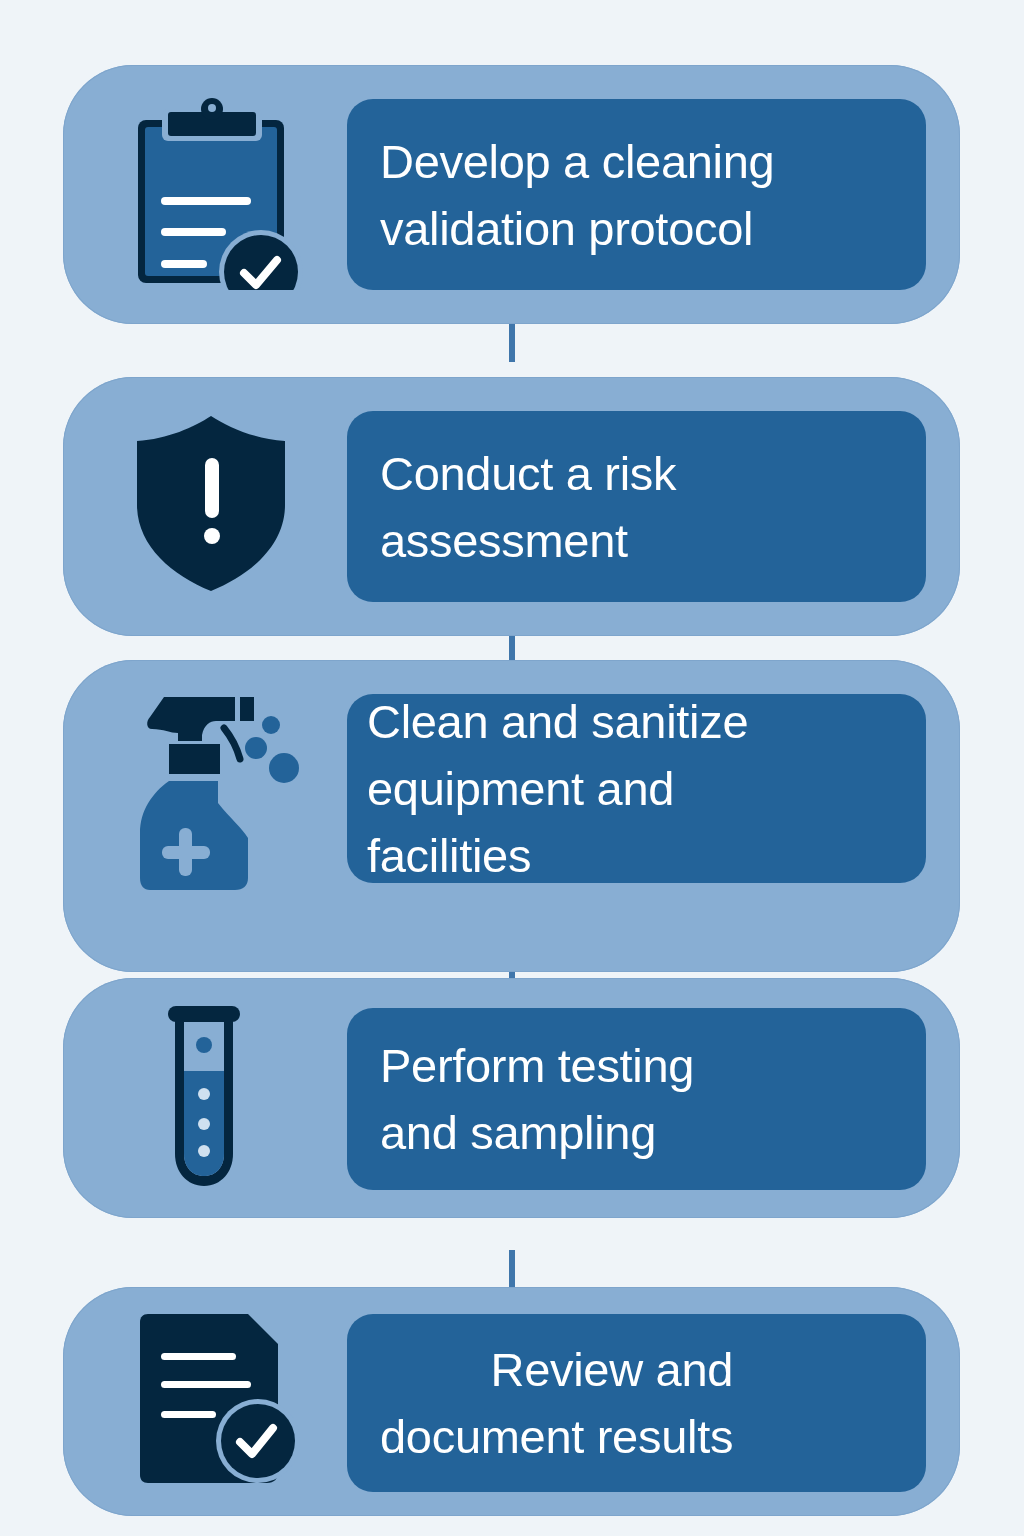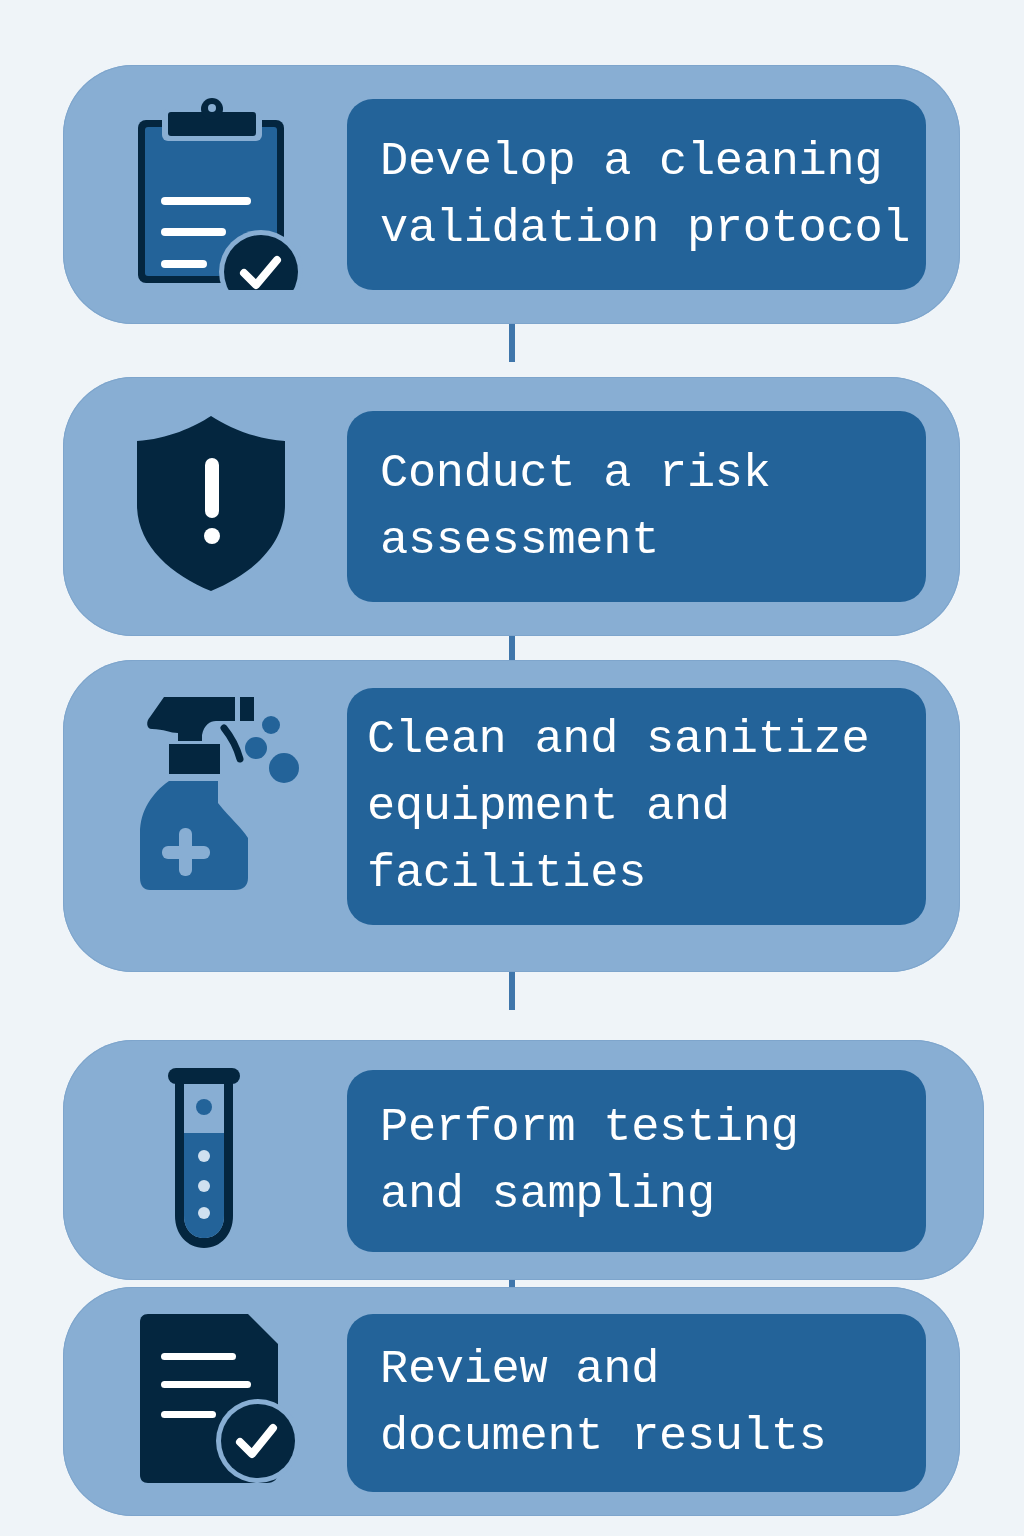--- a/index.html
+++ b/index.html
@@ -17,21 +17,21 @@
     box-shadow: 0 0 0 1px #7ea5cc inset;
   }
   .inner {
     position: absolute; left: 284px; width: 579px;
     background: #236399; border-radius: 26px;
     box-sizing: border-box; padding: 0 0 0 33px;
     display: flex; align-items: center;
   }
   .inner span {
     color: #ffffff; font-size: 47px; line-height: 67px;
-    letter-spacing: -0.3px; white-space: pre-line; font-family: Liberation Mono, monospace;
+    letter-spacing: -0.3px; white-space: pre-line;
   }
   .icon { position: absolute; }
   .icon svg { display: block; }
 </style>
 </head>
 <body>
 
 <div class="connector" style="top:324px;height:38px;"></div>
 <div class="connector" style="top:621px;height:39px;"></div>
 <div class="connector" style="top:972px;height:38px;"></div>
@@ -86,47 +86,47 @@
 
       <path d="M29 88 L78 88 L78 110 C90 125 102 135 108 145 L108 185 C108 193 103 197 95 197 L10 197 C4 197 0 193 0 185 L0 140 C0 118 12 100 29 88 Z" fill="#236399"></path>
       <rect x="22" y="153" width="48" height="13" rx="6" fill="#88aed3"></rect>
       <rect x="39" y="135" width="13" height="48" rx="6" fill="#88aed3"></rect>
 
       <circle cx="131" cy="32" r="9" fill="#236399"></circle>
       <circle cx="116" cy="55" r="11" fill="#236399"></circle>
       <circle cx="144" cy="75" r="15" fill="#236399"></circle>
     </svg>
   </div>
-  <div class="inner" style="top:28px;height:237px;padding-left:20px;">
+  <div class="inner" style="top:34px;height:189px;padding-left:20px;">
     <span>Clean and sanitize
 equipment and
 facilities</span>
   </div>
 </div>
 
-<div class="card" style="top:1040px;height:240px;padding-left:24px;">
+<div class="card" style="top:978px;height:240px;">
   <div class="icon" style="left:104px;top:26px;">
     <svg width="76" height="186" viewBox="0 0 76 186">
       <rect x="1" y="2" width="72" height="16" rx="8" fill="#04263f"></rect>
       <path d="M8 12 L8 150 C8 168 20 182 37 182 C54 182 66 168 66 150 L66 12 Z" fill="#04263f"></path>
       <path d="M17 18 L57 18 L57 150 C57 163 49 172 37 172 C25 172 17 163 17 150 Z" fill="#88aed3"></path>
       <path d="M17 67 L57 67 L57 150 C57 163 49 172 37 172 C25 172 17 163 17 150 Z" fill="#236399"></path>
       <circle cx="37" cy="41" r="8" fill="#236399"></circle>
       <circle cx="37" cy="90" r="6" fill="#cfe0ef"></circle>
       <circle cx="37" cy="120" r="6" fill="#cfe0ef"></circle>
       <circle cx="37" cy="147" r="6" fill="#cfe0ef"></circle>
     </svg>
   </div>
   <div class="inner" style="top:30px;height:182px;">
     <span>Perform testing
 and sampling</span>
   </div>
 </div>
 
-<div class="card" style="top:1287px;height:229px;">
+<div class="card" style="top:1287px;height:229px;text-align:right;">
   <div class="icon" style="left:77px;top:25px;">
     <svg width="160" height="175" viewBox="0 0 160 175">
       <path d="M8 2 L108 2 L138 32 L138 160 C138 167 134 171 127 171 L8 171 C3 171 0 168 0 163 L0 10 C0 5 3 2 8 2 Z" fill="#04263f"></path>
       <rect x="21" y="41" width="75" height="7" rx="3.5" fill="#ffffff"></rect>
       <rect x="21" y="69" width="90" height="7" rx="3.5" fill="#ffffff"></rect>
       <rect x="21" y="99" width="55" height="7" rx="3.5" fill="#ffffff"></rect>
       <circle cx="118" cy="129" r="42" fill="#88aed3"></circle>
       <circle cx="118" cy="129" r="37" fill="#04263f"></circle>
       <path d="M100 130 L112 142 L133 116" stroke="#ffffff" stroke-width="8" fill="none" stroke-linecap="round" stroke-linejoin="round"></path>
     </svg>

